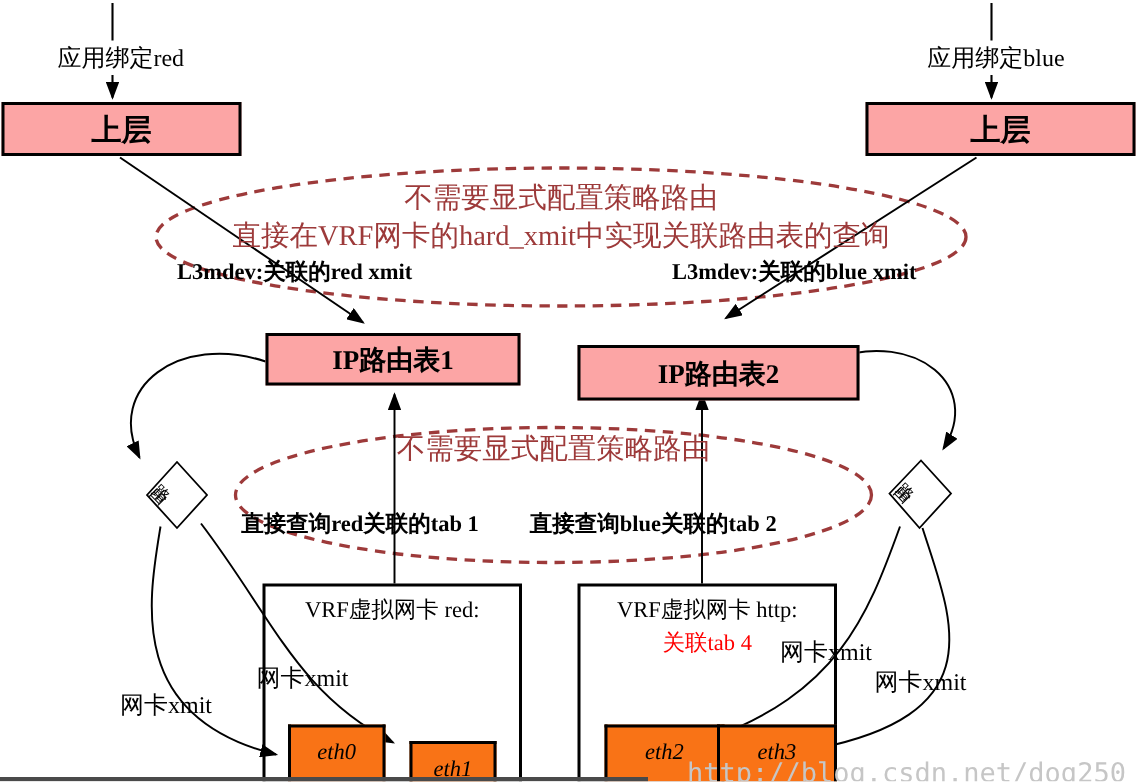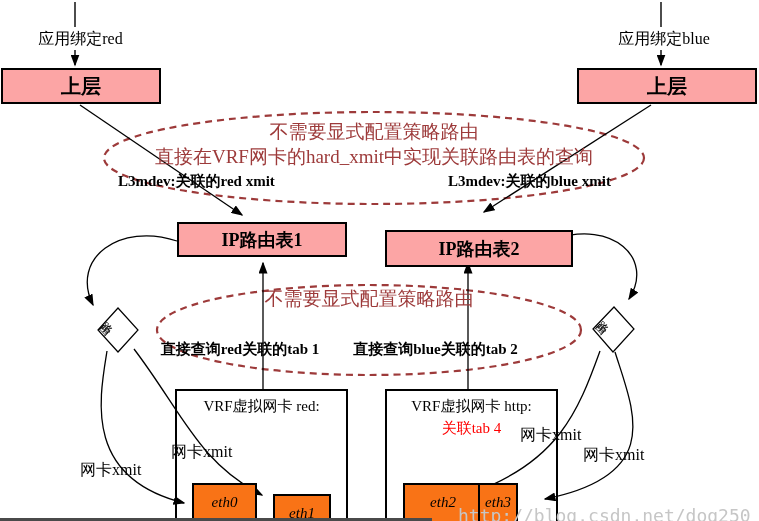--- a/index.html
+++ b/index.html
@@ -125,18 +125,18 @@
   </div>
 
   <div class="lbl" style="left:80px;top:460px;">网卡xmit</div>
   <div class="lbl" style="left:171px;top:442px;">网卡xmit</div>
   <div class="lbl" style="left:520px;top:425px;">网卡xmit</div>
   <div class="lbl" style="left:583px;top:445px;">网卡xmit</div>
 
   <div class="ethbox" style="left:192px;top:483px;width:65px;height:38px;">eth0</div>
   <div class="ethbox" style="left:273px;top:494px;width:58px;height:30px;">eth1</div>
   <div class="ethbox" style="left:403px;top:483px;width:80px;height:38px;">eth2</div>
-  <div class="ethbox" style="left:478px;top:483px;width:40px;height:38px;">eth3</div>
+  <div class="ethbox" style="left:478px;top:483px;width:80px;height:38px;">eth3</div>
 
   <div class="bottom-strip"></div>
   <div class="watermark">http://blog.csdn.net/dog250</div>
 
 </div>
 
 </body></html>

